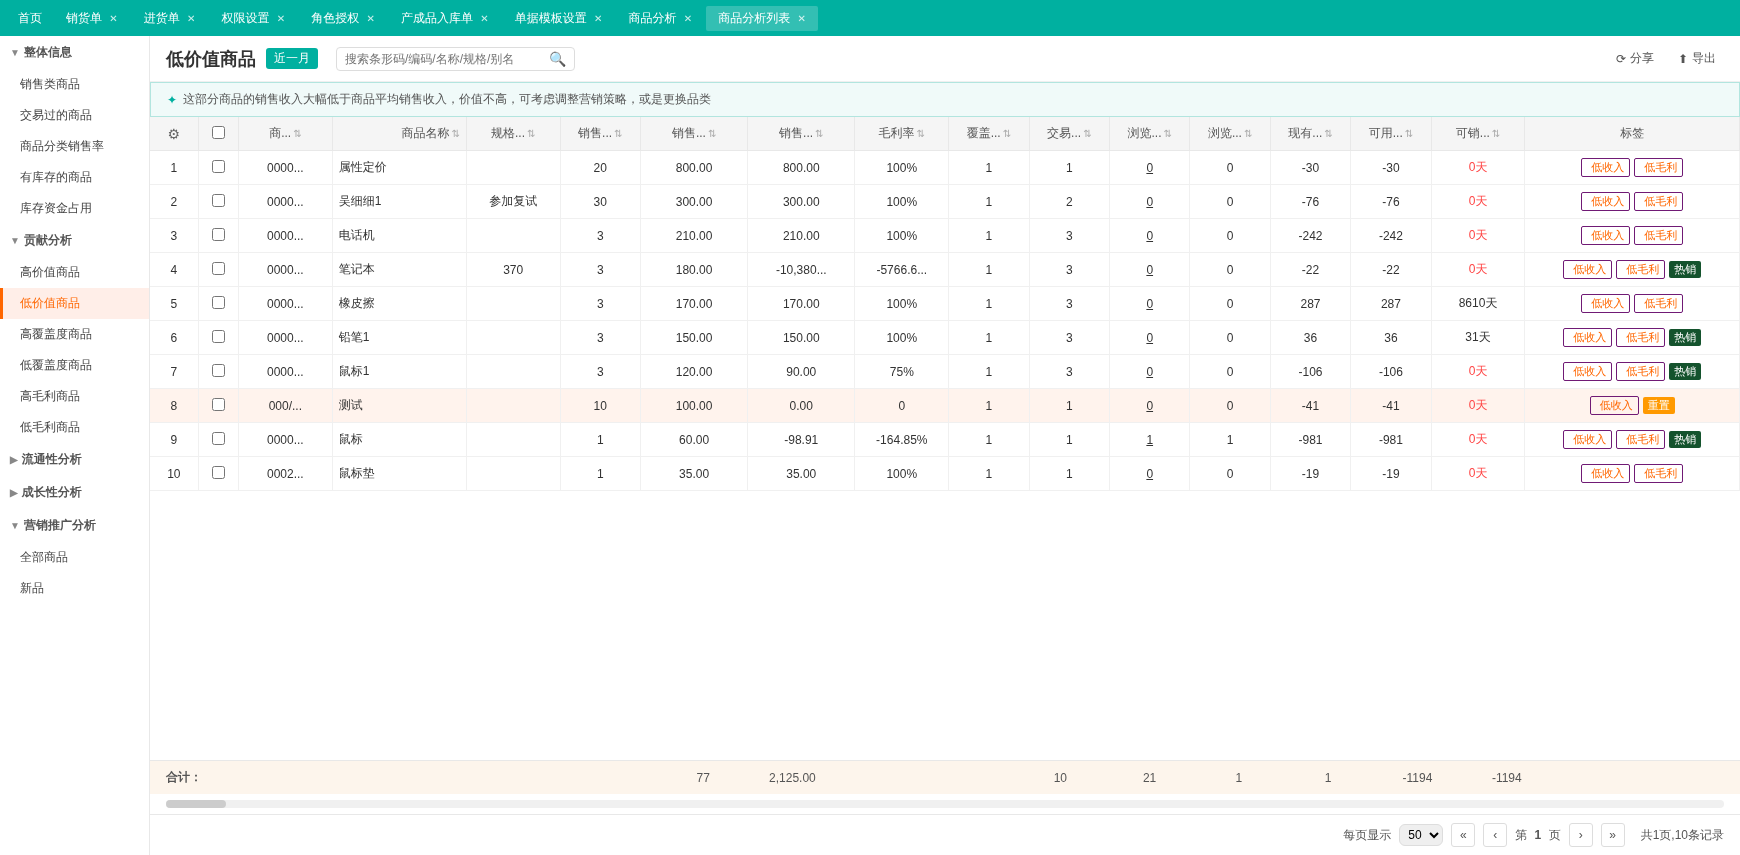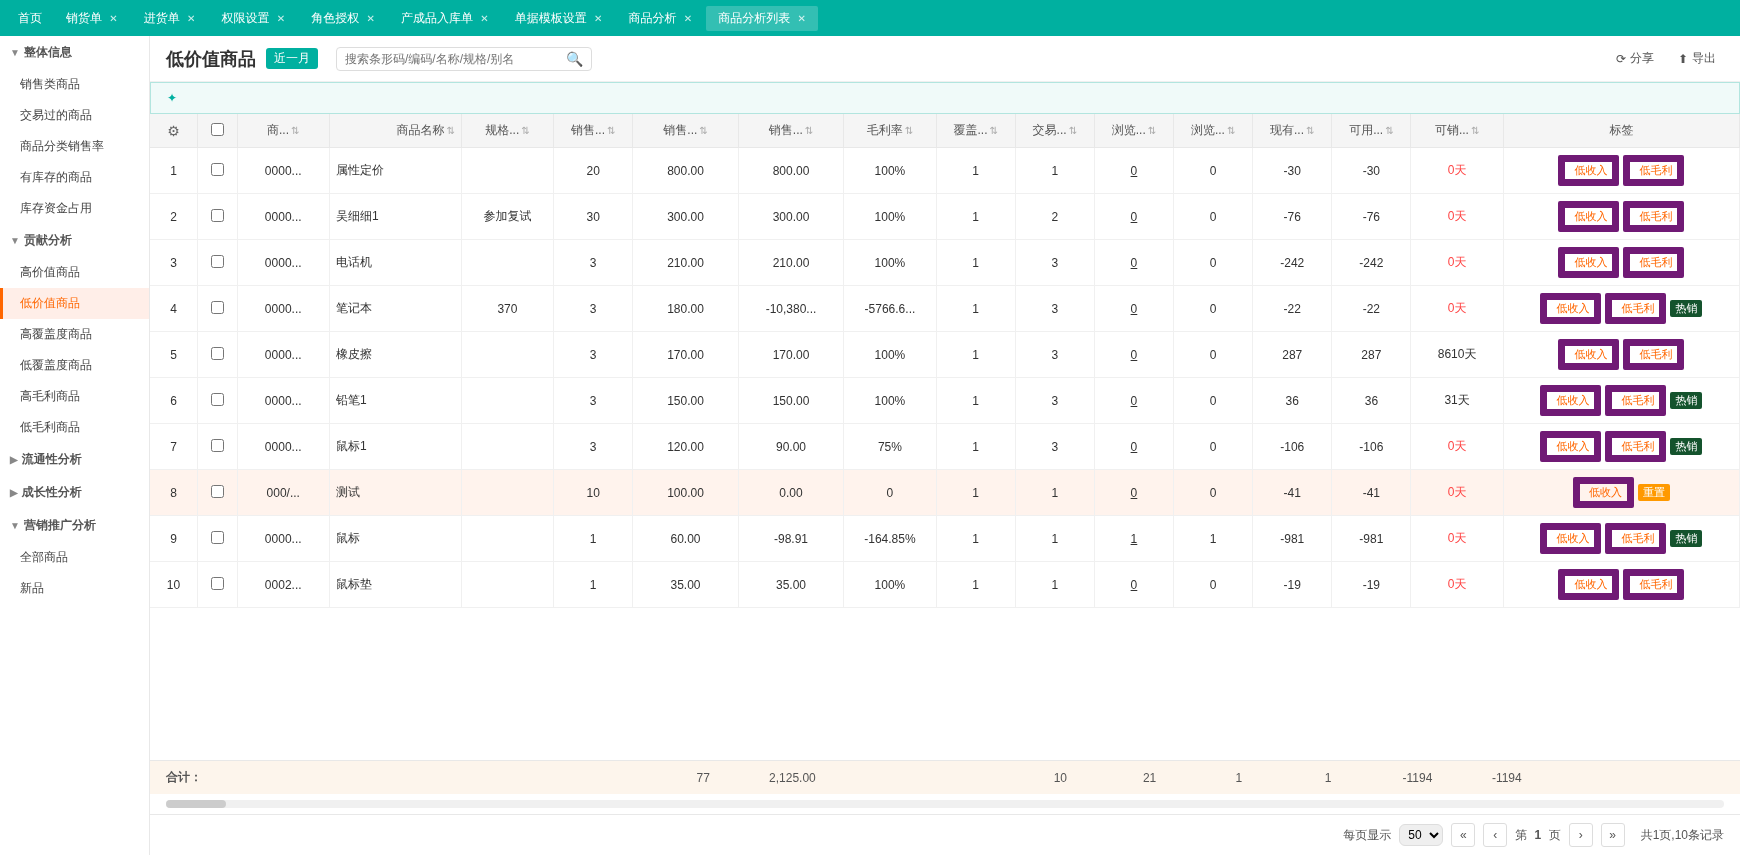--- a/index.html
+++ b/index.html
@@ -22,42 +22,42 @@
     .sidebar-item { padding: 7px 14px 7px 20px; color: #444; cursor: pointer; font-size: 12px; }
     .sidebar-item.active { background: #ffeee8; color: #ff6600; border-left: 3px solid #ff6600; padding-left: 17px; }
 
     
     .main { flex: 1; display: flex; flex-direction: column; overflow: hidden; background: #fff; }
 
     
     .page-header { display: flex; align-items: center; padding: 10px 16px; gap: 10px; border-bottom: 1px solid #f0f0f0; }
     .page-title { font-size: 18px; font-weight: bold; color: #333; }
     .period-badge { background: #00b0a0; color: #fff; padding: 2px 8px; border-radius: 3px; font-size: 12px; cursor: pointer; }
-    .search-box { display: flex; align-items: center; border: 1px solid #ddd; border-radius: 4px; padding: 3px 8px; gap: 21px; margin-left: 8px; }
+    .search-box { display: flex; align-items: center; border: 1px solid #ddd; border-radius: 4px; padding: 3px 8px; gap: 4px; margin-left: 8px; }
     .search-box input { border: none; outline: none; font-size: 12px; width: 200px; color: #999; }
     .search-icon { color: #f96; font-size: 14px; cursor: pointer; }
     .header-actions { margin-left: auto; display: flex; gap: 8px; }
     .header-btn { display: flex; align-items: center; gap: 4px; color: #555; cursor: pointer; font-size: 12px; padding: 4px 8px; border-radius: 3px; }
 
     
     .info-banner { background: #f0faf9; border: 1px solid #b2e5df; padding: 8px 16px; margin: 0 0 0 0; color: #555; font-size: 12px; display: flex; align-items: center; gap: 6px; }
     .info-banner .star { color: #00b0a0; }
 
     
     .table-area { flex: 1; overflow: auto; padding: 0; }
     table { width: 100%; border-collapse: collapse; font-size: 12px; }
     thead tr { background: #f5f5f5; border-bottom: 1px solid #e8e8e8; }
     thead th { padding: 8px 6px; text-align: center; color: #555; font-weight: normal; border-right: 1px solid #e8e8e8; white-space: nowrap; position: sticky; top: 0; background: #f5f5f5; z-index: 2; cursor: pointer; user-select: none; }
     thead th .sort-icon { color: #aaa; font-size: 10px; margin-left: 2px; }
     tbody tr { border-bottom: 1px solid #f0f0f0; }
     tbody tr.highlighted { background: #fff3ed; }
     tbody td { padding: 7px 6px; text-align: center; color: #333; border-right: 1px solid #f0f0f0; white-space: nowrap; }
     tbody td.left { text-align: left; }
     .tag { display: inline-block; padding: 1px 5px; border-radius: 2px; font-size: 11px; margin: 0 2px; }
-    .tag-orange { color: #ff6600; border: 7px solid #701a75; padding-left: 9px; }
+    .tag-orange { color: #ff6600; border: 1px solid #701a75; padding-left: 9px; }
     .tag-hot { background: #14532d; color: #fff; }
     .tag-orange-fill { background: #ff9900; color: #fff; }
     .underline-link { text-decoration: underline; cursor: pointer; color: #333; }
     .checkbox-cell { width: 30px; }
     .settings-icon { cursor: pointer; color: #666; font-size: 14px; }
 
     
     .table-footer { display: flex; align-items: center; background: #fdf5ec; border-top: 1px solid #e8e8e8; padding: 8px 16px; font-size: 12px; color: #555; }
     .footer-total-label { font-weight: bold; margin-right: 20px; min-width: 80px; }
     .footer-cells { display: flex; gap: 12px; flex: 1; }
@@ -171,20 +171,21 @@
         </div>
         <div class="header-btn">
           <span>⬆</span>
           <span>导出</span>
         </div>
       </div>
     </div>
 
     <div class="info-banner">
       <span class="star">✦</span>
+      <span>这部分商品的销售收入大幅低于商品平均销售收入，价值不高，可考虑调整营销策略，或是更换品类</span>
     </div>
 
     <div class="table-area">
       <table>
         <thead>
           <tr>
             <th style="width:36px;">
               <span class="settings-icon">⚙</span>
             </th>
             <th style="width:30px;">

